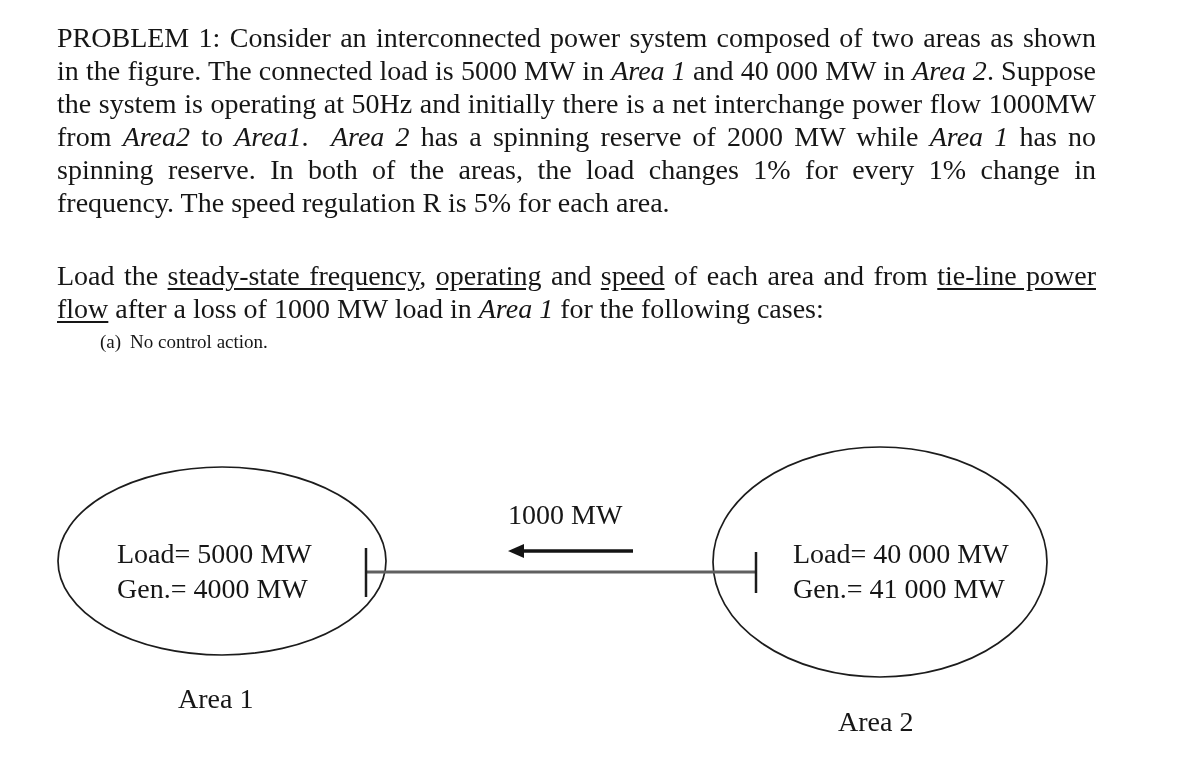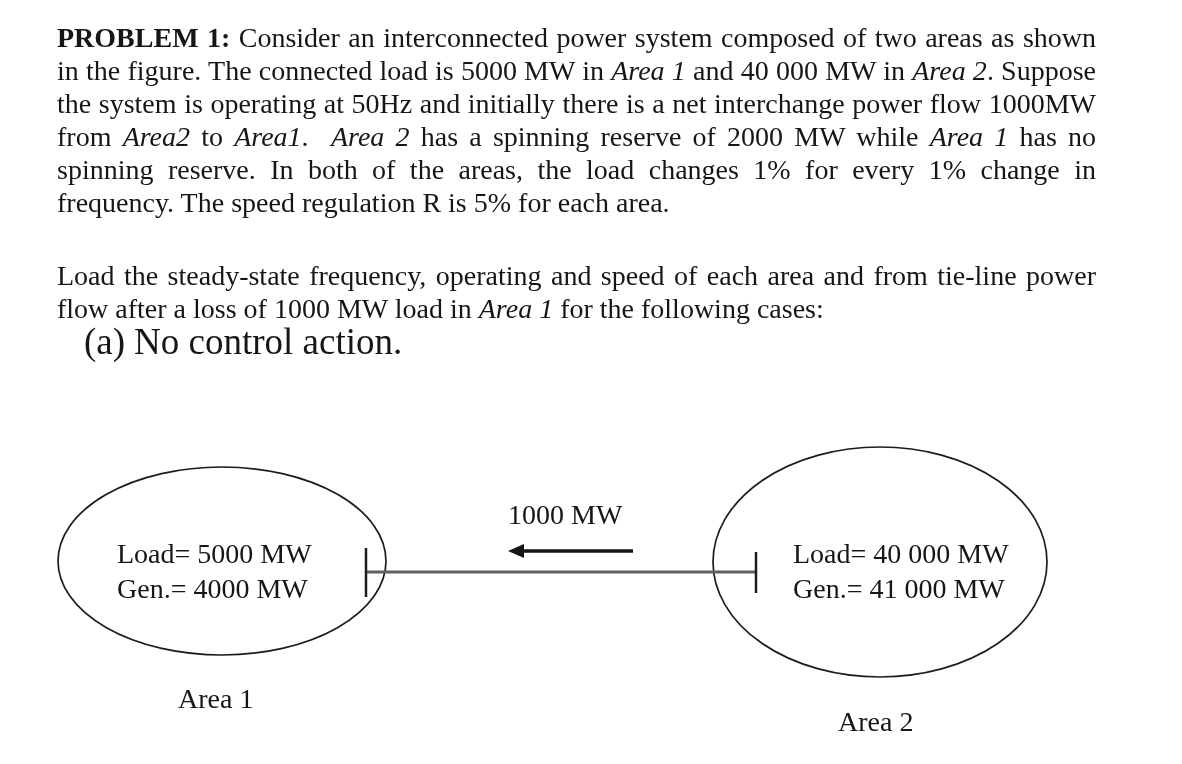--- a/index.html
+++ b/index.html
@@ -6,24 +6,24 @@
   body{
     width:1182px;height:764px;background:#ffffff;color:#161616;
     font-family:"Liberation Serif",serif;position:relative;overflow:hidden;
   }
   .para{
     position:absolute;left:57px;width:1039px;margin:0;
     font-size:28px;line-height:33px;text-align:justify;
   }
   #p1{top:21px}
   #p2{top:259px}
-  .b{font-weight:bold}
+  .b{font-weight:normal}
   .i{font-style:italic}
-  .u{text-underline-offset:3px}
-  .cases{position:absolute;left:84px;top:325px;font-size:37px;line-height:33px}
+  .u{text-decoration:underline;text-underline-offset:3px}
+  .cases{position:absolute;left:100px;top:325px;font-size:19px;line-height:33px}
   .case-row{white-space:nowrap}
   .case-label{display:inline-block;margin-right:9px}
   .diagram{position:absolute;left:0;top:430px}
   .bubble{fill:none;stroke:#1c1c1c;stroke-width:1.7}
   .tieline{stroke:#606060;stroke-width:3}
   .tick{stroke:#1c1c1c;stroke-width:2.5}
   .arrowline{stroke:#141414;stroke-width:3.5}
   .arrowhead{fill:#141414;stroke:none}
   .dtext{font-family:"Liberation Serif",serif;font-size:28px;fill:#161616}
 </style>

